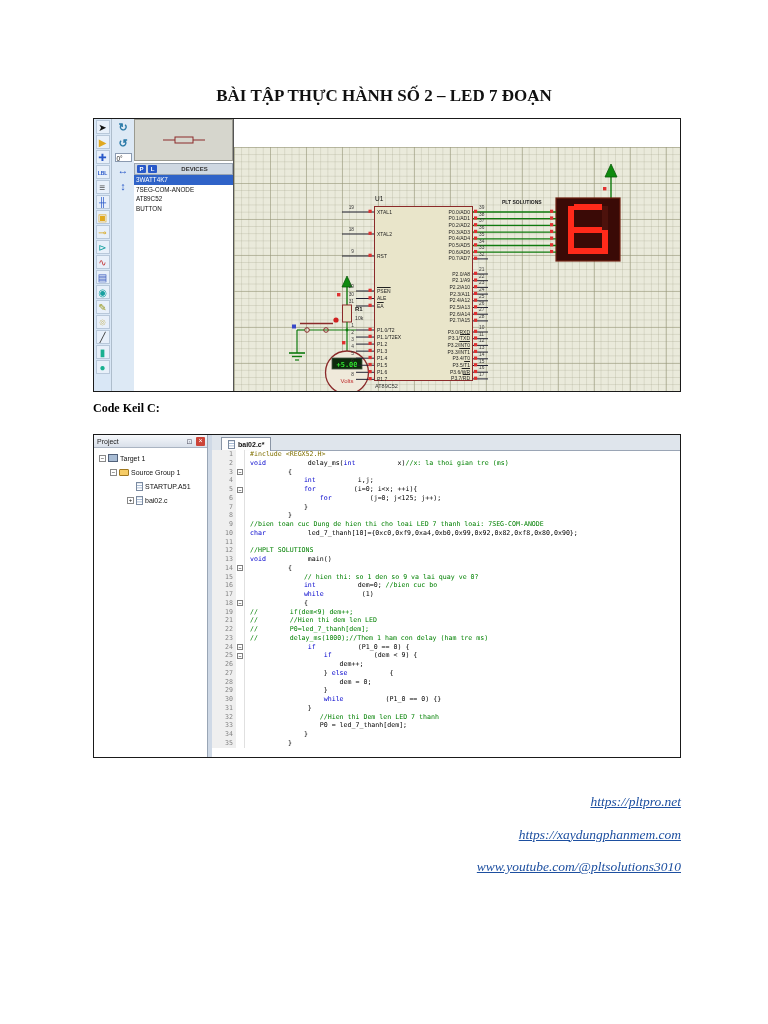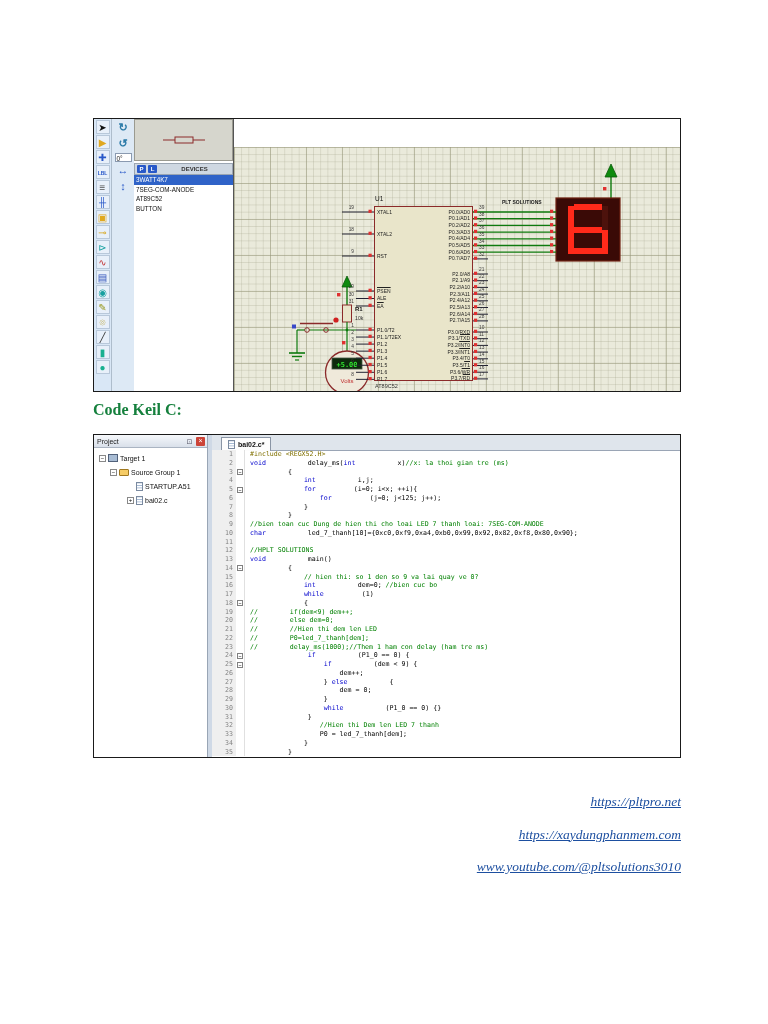--- a/index.html
+++ b/index.html
@@ -2,21 +2,21 @@
 <html><head>
 <meta charset="utf-8">
 <style>
   html,body{margin:0;padding:0;background:#fff;}
   .page{position:relative;width:768px;height:1024px;background:#fff;overflow:hidden;
         font-family:"Liberation Sans",sans-serif;}
   
   .doc-title{position:absolute;top:86px;left:0;width:768px;text-align:center;
     font-family:"Liberation Serif",serif;font-weight:bold;font-size:17px;color:#111;}
   .keil-heading{position:absolute;top:401px;left:93px;
-    font-family:"Liberation Serif",serif;font-weight:bold;font-size:16px;color:#15803d;}
+    font-family:"Liberation Serif",serif;font-weight:bold;font-size:12px;color:#000000;}
   .footer{position:absolute;right:87px;top:794px;text-align:right;}
   .footer .org{font-family:"Liberation Serif",serif;font-weight:bold;font-size:15px;color:#000;margin-bottom:18px;}
   .footer .lnk{font-family:"Liberation Serif",serif;font-style:italic;font-size:13.5px;
     color:#1d4fa0;text-decoration:underline;margin-bottom:16.5px;}
   
   .shot{position:absolute;border:1.5px solid #1a1a1a;box-sizing:border-box;background:#fff;}
   .proteus{left:93px;top:118px;width:588px;height:274px;}
   .keil{left:93px;top:434px;width:588px;height:324px;}
   
   .pt-toolbar{position:absolute;left:0;top:0;width:18px;height:100%;background:#d9e7f6;
@@ -92,20 +92,21 @@
   .fm{position:absolute;left:1px;top:1.5px;width:6px;height:6px;border:1px solid #808080;background:#fff;
     font-size:5px;line-height:4px;text-align:center;box-sizing:border-box;}
   .ctext{padding-left:5px;}
   .kw{color:#0000cc;} .cm{color:#008000;} .pp{color:#807000;} .tx{color:#000;margin-left:38px;}
 </style>
 </head>
 <body>
 
 <div class="page">
 
+  <div class="doc-title">BÀI TẬP THỰC HÀNH SỐ 2 – LED 7 ĐOẠN</div>
 
   <div class="shot proteus">
     <div class="pt-toolbar">
         <div class="tbi" style="color: rgb(17, 17, 17);">➤</div>
         <div class="tbi" style="color: rgb(224, 168, 32);">▶</div>
         <div class="tbi" style="color: rgb(40, 88, 200);">✚</div>
         <div class="tbi" style="color: rgb(40, 88, 200); font-size: 5px; font-weight: bold;">LBL</div>
         <div class="tbi" style="color: rgb(85, 85, 85);">≡</div>
         <div class="tbi" style="color: rgb(40, 88, 200);">╫</div>
         <div class="tbi" style="color: rgb(224, 168, 32);">▣</div>
@@ -431,21 +432,20 @@
           <div class="crow"><span class="cnum">10</span><span class="cfold"></span><span class="ctext"><span class="kw">char</span><span class="tx"> led_7_thanh[10]={0xc0,0xf9,0xa4,0xb0,0x99,0x92,0x82,0xf8,0x80,0x90};</span></span></div>
           <div class="crow"><span class="cnum">11</span><span class="cfold"></span><span class="ctext"></span></div>
           <div class="crow"><span class="cnum">12</span><span class="cfold"></span><span class="ctext"><span class="cm">//HPLT SOLUTIONS</span></span></div>
           <div class="crow"><span class="cnum">13</span><span class="cfold"></span><span class="ctext"><span class="kw">void</span><span class="tx"> main()</span></span></div>
           <div class="crow"><span class="cnum">14</span><span class="cfold"><span class="fm">−</span></span><span class="ctext"><span class="tx">{</span></span></div>
           <div class="crow"><span class="cnum">15</span><span class="cfold"></span><span class="ctext"><span class="tx">    </span><span class="cm">// hien thi: so 1 den so 9 va lai quay ve 0?</span></span></div>
           <div class="crow"><span class="cnum">16</span><span class="cfold"></span><span class="ctext"><span class="tx">    </span><span class="kw">int</span><span class="tx"> dem=0; </span><span class="cm">//bien cuc bo</span></span></div>
           <div class="crow"><span class="cnum">17</span><span class="cfold"></span><span class="ctext"><span class="tx">    </span><span class="kw">while</span><span class="tx">(1)</span></span></div>
           <div class="crow"><span class="cnum">18</span><span class="cfold"><span class="fm">−</span></span><span class="ctext"><span class="tx">    {</span></span></div>
           <div class="crow"><span class="cnum">19</span><span class="cfold"></span><span class="ctext"><span class="cm">//        if(dem&lt;9) dem++;</span></span></div>
-          <div class="crow"><span class="cnum">20</span><span class="cfold"></span><span class="ctext"><span class="cm">//        else dem=0;</span></span></div>
           <div class="crow"><span class="cnum">21</span><span class="cfold"></span><span class="ctext"><span class="cm">//        //Hien thi dem len LED</span></span></div>
           <div class="crow"><span class="cnum">22</span><span class="cfold"></span><span class="ctext"><span class="cm">//        P0=led_7_thanh[dem];</span></span></div>
           <div class="crow"><span class="cnum">23</span><span class="cfold"></span><span class="ctext"><span class="cm">//        delay_ms(1000);//Them 1 ham con delay (ham tre ms)</span></span></div>
           <div class="crow"><span class="cnum">24</span><span class="cfold"><span class="fm">−</span></span><span class="ctext"><span class="tx">     </span><span class="kw">if</span><span class="tx"> (P1_0 == 0) {</span></span></div>
           <div class="crow"><span class="cnum">25</span><span class="cfold"><span class="fm">−</span></span><span class="ctext"><span class="tx">         </span><span class="kw">if</span><span class="tx"> (dem &lt; 9) {</span></span></div>
           <div class="crow"><span class="cnum">26</span><span class="cfold"></span><span class="ctext"><span class="tx">             dem++;</span></span></div>
           <div class="crow"><span class="cnum">27</span><span class="cfold"></span><span class="ctext"><span class="tx">         } </span><span class="kw">else</span><span class="tx"> {</span></span></div>
           <div class="crow"><span class="cnum">28</span><span class="cfold"></span><span class="ctext"><span class="tx">             dem = 0;</span></span></div>
           <div class="crow"><span class="cnum">29</span><span class="cfold"></span><span class="ctext"><span class="tx">         }</span></span></div>
           <div class="crow"><span class="cnum">30</span><span class="cfold"></span><span class="ctext"><span class="tx">         </span><span class="kw">while</span><span class="tx"> (P1_0 == 0) {}</span></span></div>

